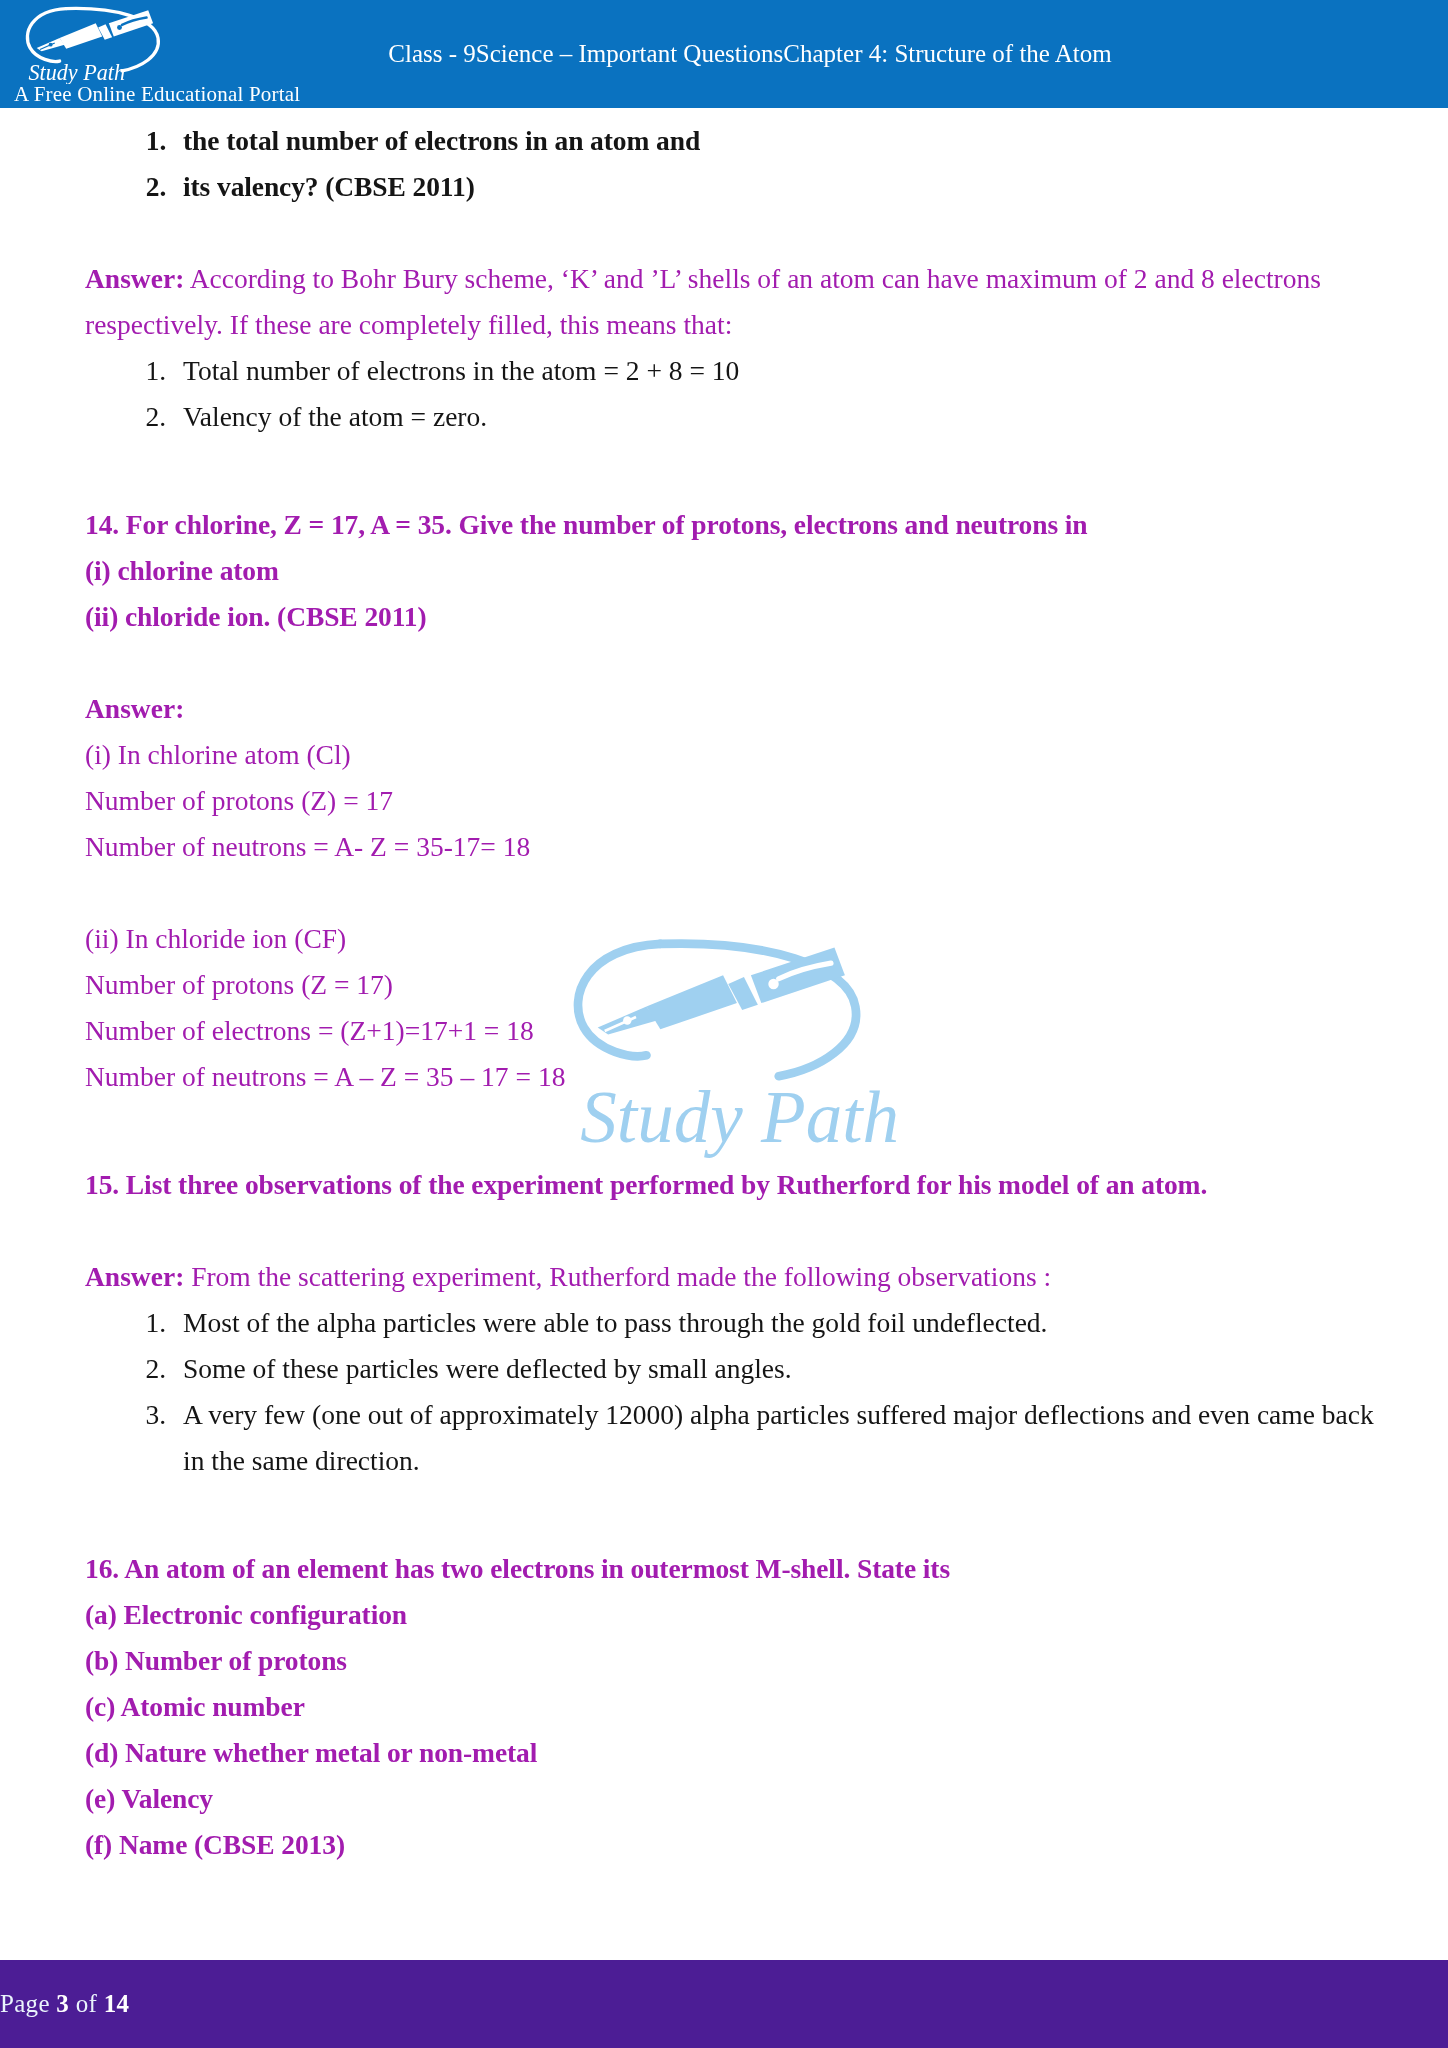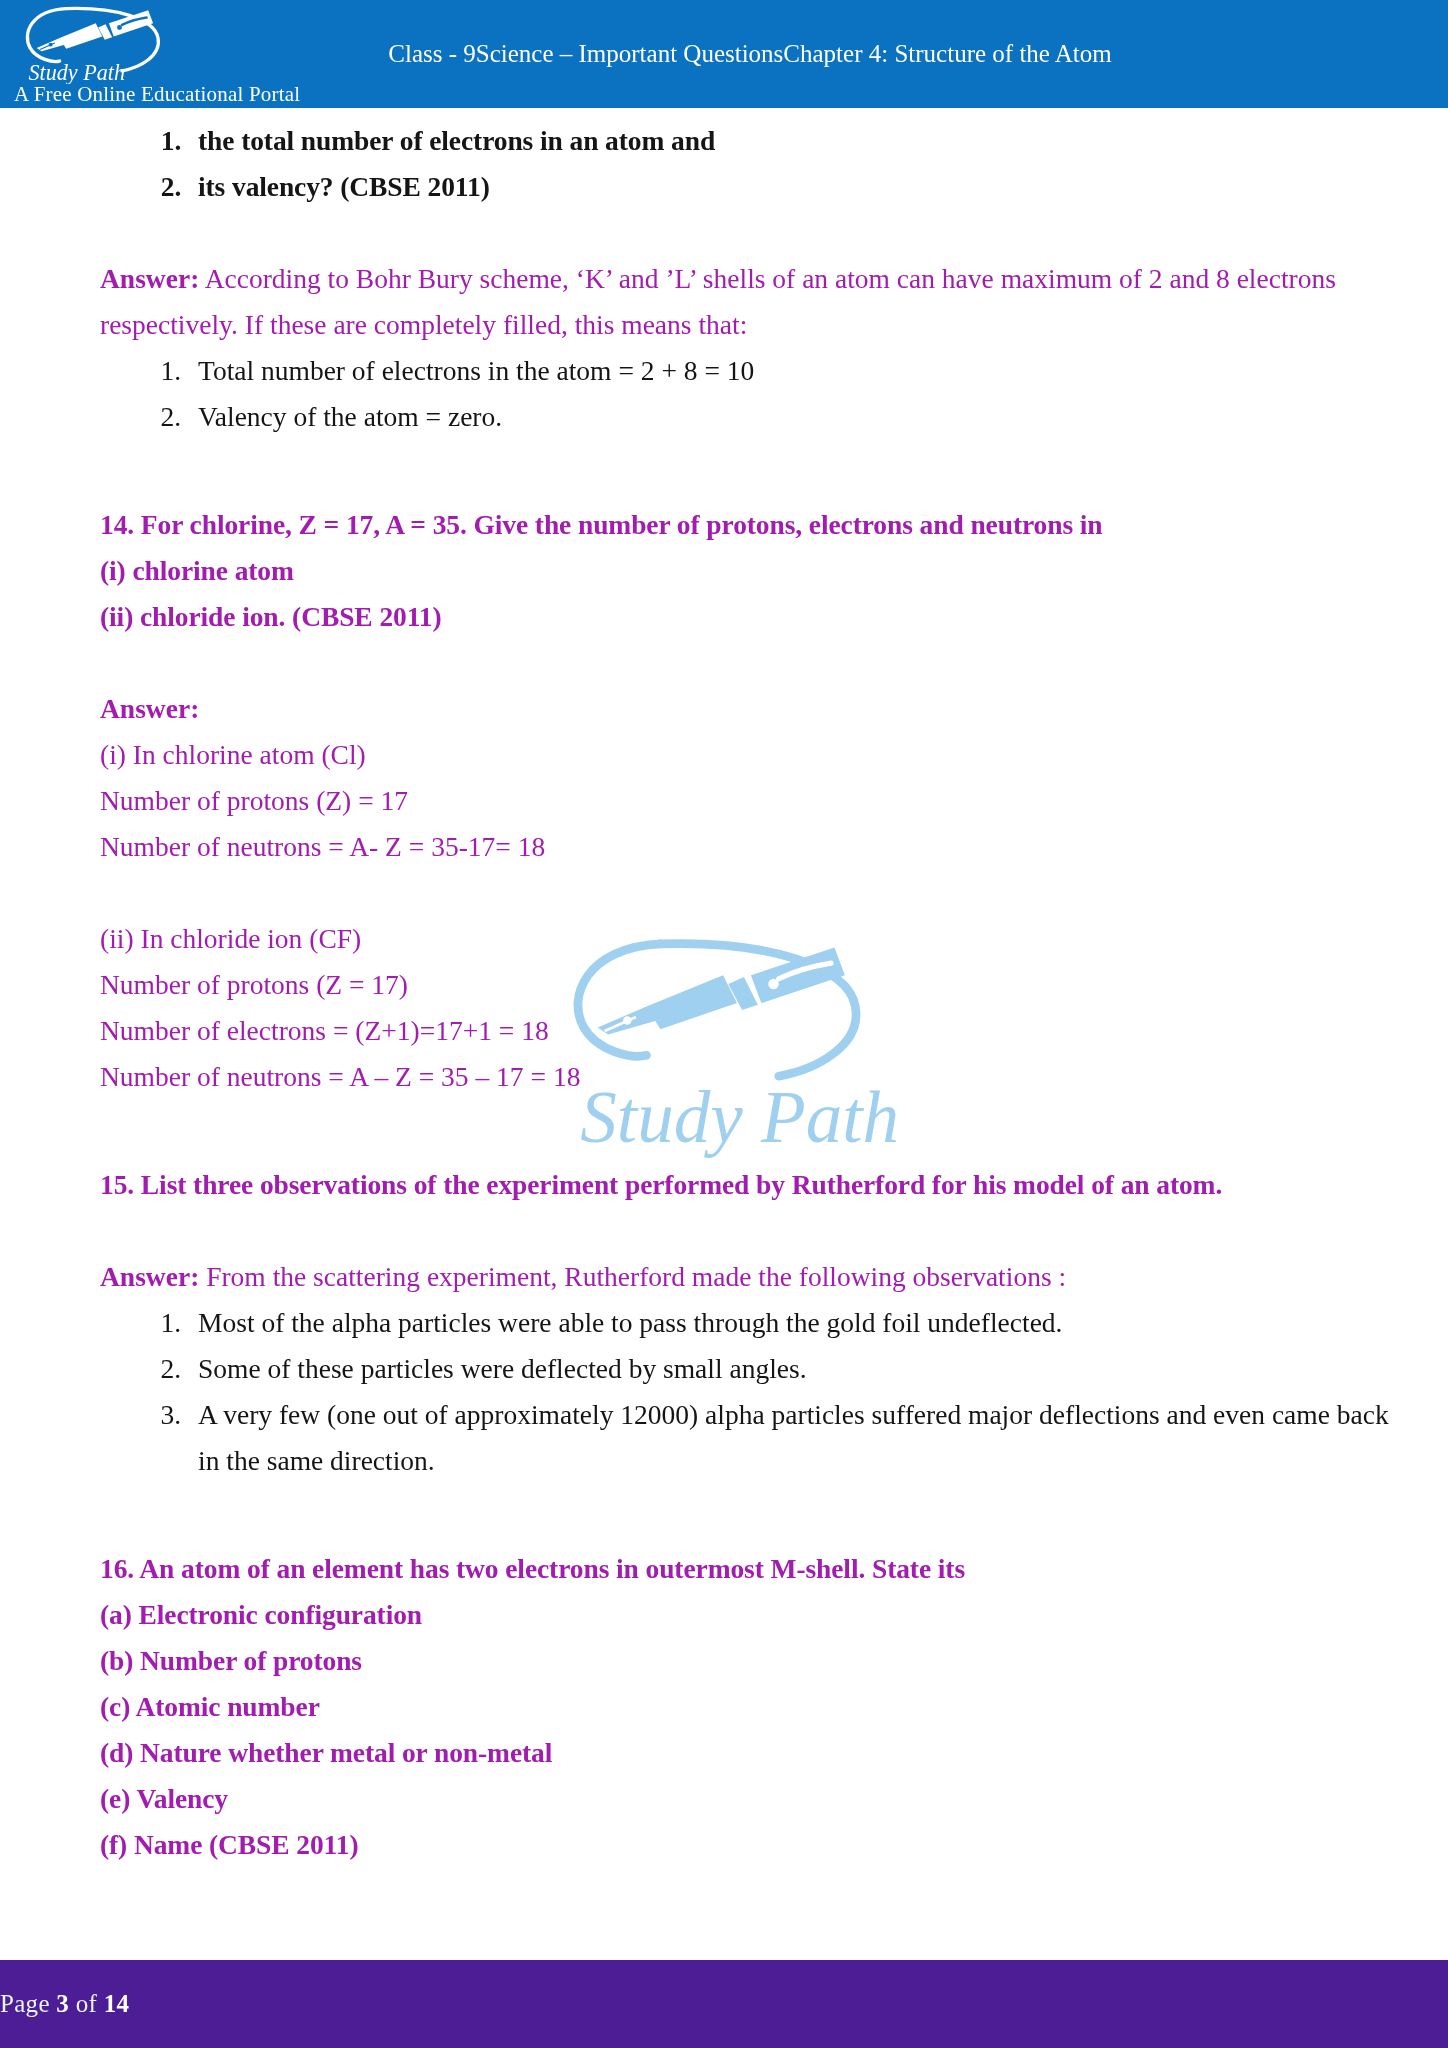--- a/index.html
+++ b/index.html
@@ -85,21 +85,21 @@
     color: #eaf4fc;
     font-size: 25px;
     font-family: "Liberation Serif", "DejaVu Serif", serif;
     letter-spacing: .3px;
   }
   .footer-text b { font-weight: bold; color: #ffffff; }
 
   
   .content {
     position: absolute;
-    left: 100px;
+    left: 85px;
     top: 118px;
     width: 1290px;
     color: #151515;
     font-size: 27.5px;
     line-height: 46px;
   }
   .para {
     margin: 0;
     font-size: 27.5px;
     line-height: 46px;
@@ -241,21 +241,21 @@
     </ol>
 
     <div class="gap-lg"></div>
 
     <p class="para bold-q">16. An atom of an element has two electrons in outermost M-shell. State its</p>
     <p class="para bold-q">(a) Electronic configuration</p>
     <p class="para bold-q">(b) Number of protons</p>
     <p class="para bold-q">(c) Atomic number</p>
     <p class="para bold-q">(d) Nature whether metal or non-metal</p>
     <p class="para bold-q">(e) Valency</p>
-    <p class="para bold-q">(f) Name (CBSE 2011)</p>
+    <p class="para bold-q">(f) Name (CBSE 2013)</p>
 
   </div>
 
   <div class="footer">
     <div class="footer-text">
       <span>Page</span>
       <b>3</b>
       <span>of</span>
       <b>14</b>
     </div>

